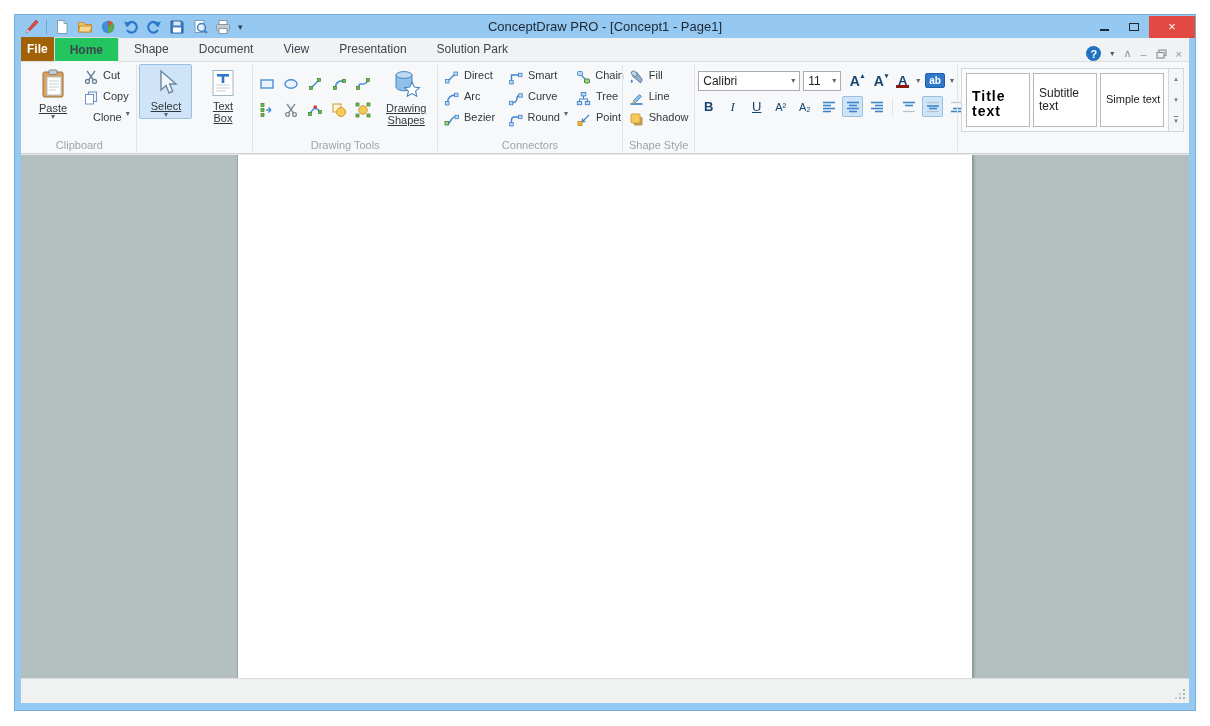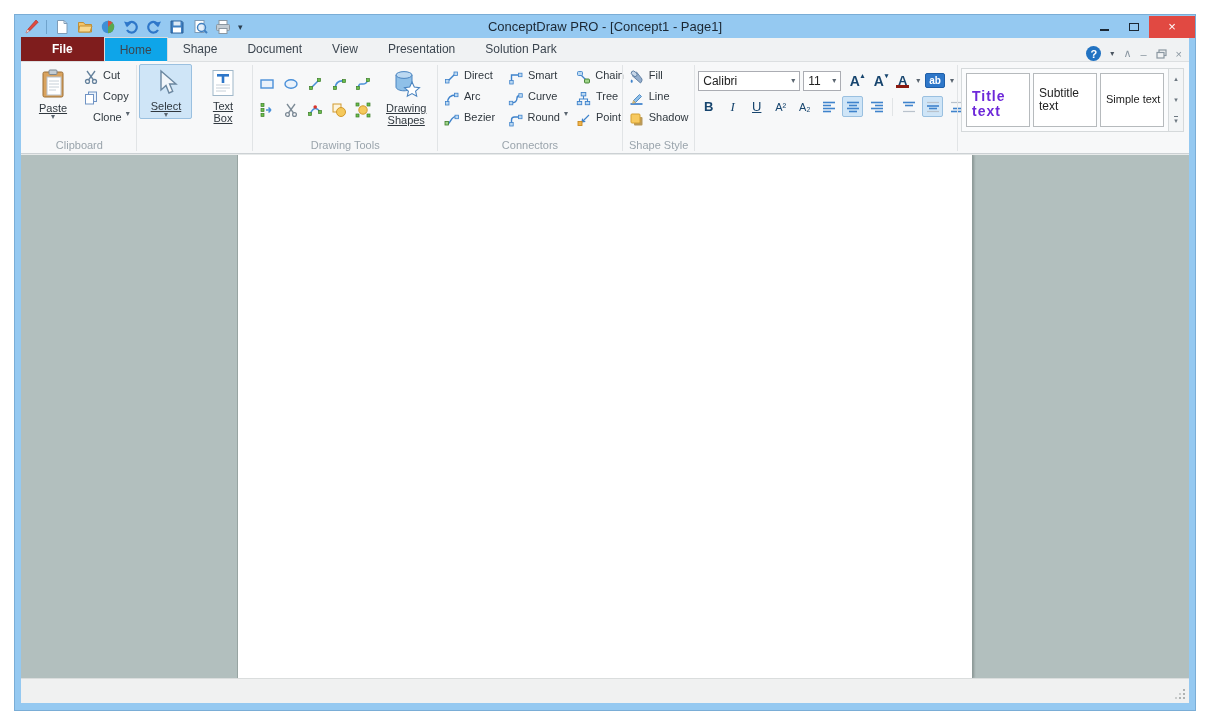--- a/index.html
+++ b/index.html
@@ -23,23 +23,23 @@
   .win-btn .glyph-min { display:block; width:9px; height:0; border-top:2px solid #1b2733; margin-top:6px; }
   .win-btn .glyph-max { display:block; width:10px; height:8px; border:1.5px solid #1b2733; }
 
   .body { position:absolute; left:6px; right:6px; top:23px; bottom:7px; display:flex;
           flex-direction:column; background:#f7f8f9; }
 
   
   .tabrow { height:24px; background:#f0f2f3; display:flex; align-items:flex-end;
             border-bottom:1px solid #dcdfe1; position:relative; }
   .tab { height:24px; padding:0 15px; display:flex; align-items:center; font-size:12px; color:#3c4650; }
-  .tab.file { background:#7f1d1d; color:#fff; padding:0 31px; font-weight:bold; }
-  .tab.active { background:#0ea5e9; border:1px solid #d9dcde; border-bottom:1px solid #f7f8f9;
-                margin-bottom:-1px; height:25px; }
+  .tab.file { background:#a16207; color:#fff; padding:0 6px; font-weight:bold; }
+  .tab.active { background:#22c55e; border:1px solid #d9dcde; border-bottom:1px solid #f7f8f9;
+                margin-bottom:-1px; height:25px;font-weight:bold; }
   .tab-right { margin-left:auto; display:flex; align-items:center; gap:9px; padding-right:7px;
                color:#8a97a1; font-size:11px; }
   .help-circle { width:15px; height:15px; border-radius:50%; background:#2173c2; color:#fff;
                  font-size:11px; font-weight:bold; display:flex; align-items:center; justify-content:center; }
   .mini-drop { font-size:8px; color:#4a5560; }
   .tr-glyph { font-size:11px; color:#8a97a1; }
 
   
   .ribbon { height:92px; display:flex; background:#f7f8f9; border-bottom:1px solid #ccd1d4;
             padding:1px 2px 0 2px; }
@@ -88,21 +88,21 @@
               border-radius:2px; border:1px solid #1f5fa8; }
   .tsep { width:1px; height:18px; background:#e1e4e6; margin:0 2px; }
 
   
   .gallery { display:flex; align-items:stretch; border:1px solid #d5d9db; background:#fbfcfd;
              margin-top:4px; height:64px; }
   .cards { display:flex; gap:3px; padding:4px; }
   .card { width:64px; background:#fff; border:1px solid #b6babd; box-shadow:inset 0 0 0 2px #fff;
           display:flex; align-items:center; padding-left:5px; }
   .card .ctext { line-height:1.05; }
-  .card.title-style .ctext { color:#6d28d9; font-weight:bold; font-size:14px; letter-spacing:1px;margin-top:8px; }
+  .card.title-style .ctext { color:#000000; font-weight:bold; font-size:14px; letter-spacing:1px;margin-top:8px; }
   .card.subtitle-style .ctext { color:#222; font-size:12px; }
   .card.simple-style .ctext { color:#222; font-size:11px; }
   .rail { width:15px; border-left:1px solid #d5d9db; background:#f3f5f6; display:flex; flex-direction:column; }
   .rail-btn { flex:1; display:flex; align-items:center; justify-content:center; font-size:7px; color:#6d7881; }
   .rail-btn.more span { border-top:1px solid #6d7881; padding-top:0px; }
 
   
   .canvas { flex:1; background:#b2bfbe; position:relative; overflow:hidden;
             border-top:1px solid #e7eaea; }
   .page { position:absolute; top:0; bottom:0; left:50%; transform:translateX(-50%);

